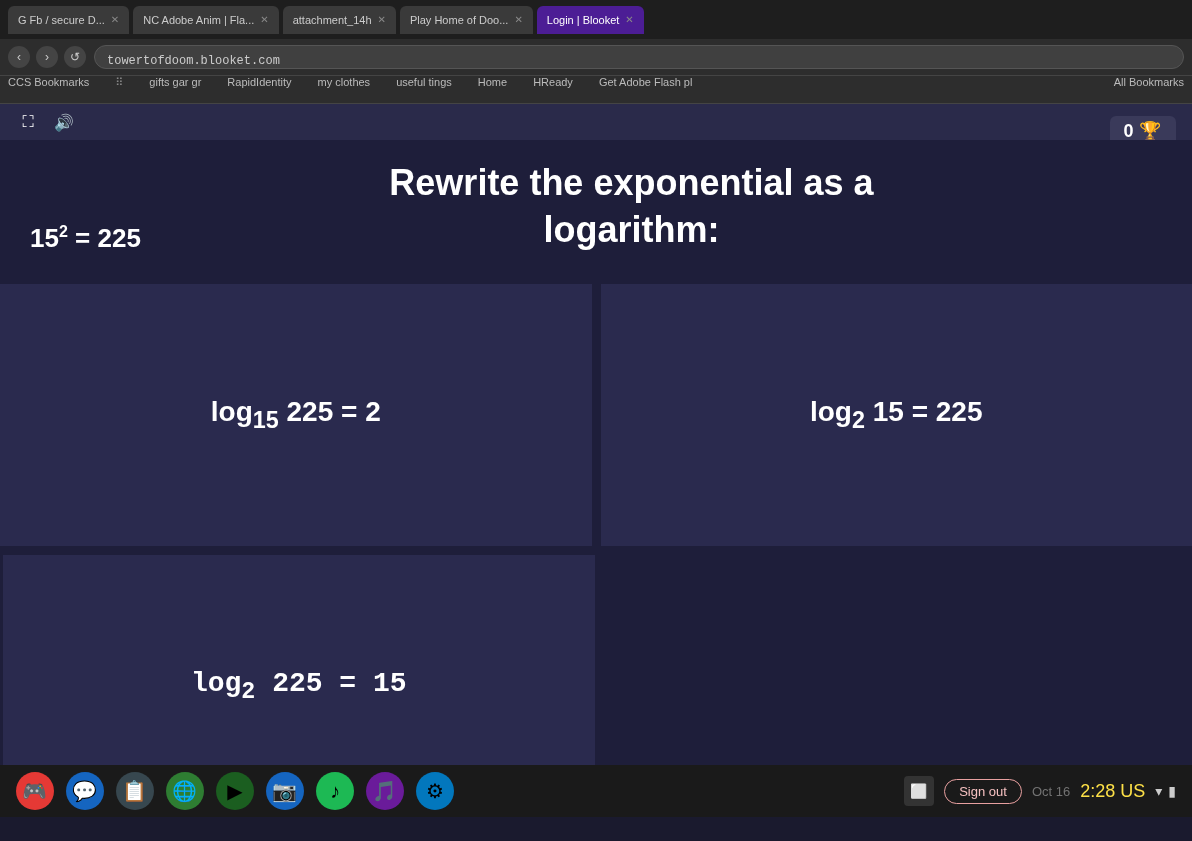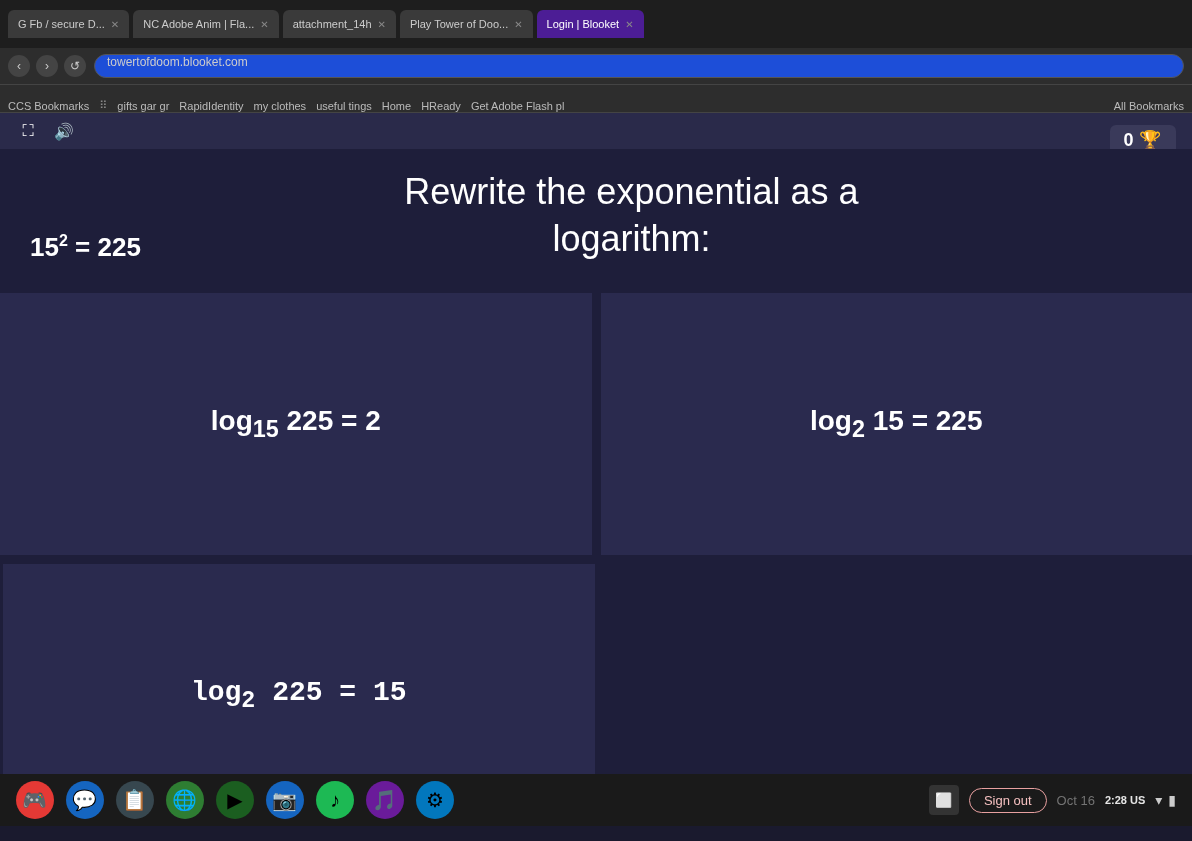--- a/index.html
+++ b/index.html
@@ -16,21 +16,21 @@
     
     .browser-chrome {
       width: 100%;
       background: #2d2d2d;
       border-bottom: 1px solid #444;
     }
 
     .tab-bar {
       display: flex;
       align-items: center;
-      height: 48px;
+      height: 39px;
       background: #1e1e1e;
       padding: 0 8px;
       gap: 4px;
       font-size: 11px;
       color: #ccc;
     }
 
     .tab {
       display: flex;
       align-items: center;
@@ -82,37 +82,38 @@
       font-size: 12px;
       display: flex;
       align-items: center;
       justify-content: center;
       cursor: pointer;
     }
 
     .address-bar {
       flex: 1;
       height: 24px;
-      background: #1d4ed8;
+      background: #404040;
       border-radius: 12px;
       display: flex;
-      align-items: flex-start;
+      align-items: flex-end;
       padding: 0 12px;
       font-size: 12px;
       color: #ccc;
       border: 1px solid #555;
+      font-family: Liberation Mono, monospace;
     }
 
     .bookmarks-bar {
       display: flex;
-      align-items: flex-end;
+      align-items: flex-start;
       height: 28px;
       background: #2d2d2d;
       padding: 0 8px;
-      gap: 10px;
+      gap: 26px;
       font-size: 11px;
       color: #ccc;
       border-top: 1px solid #444;
     }
 
     .bookmark-item {
       display: flex;
       align-items: center;
       gap: 4px;
       white-space: nowrap;
@@ -197,21 +198,21 @@
 
     .given-equation sup {
       font-size: 16px;
     }
 
     .question-text {
       flex: 1;
       text-align: center;
       color: #ffffff;
       font-size: 36px;
-      font-weight: normal;
+      font-weight: bold;
       line-height: 1.3;
       padding-right: 40px;
     }
 
     
     .answer-grid {
       display: grid;
       grid-template-columns: 1fr 1fr;
       grid-template-rows: 1fr 1fr;
       gap: 3px;
@@ -282,23 +283,23 @@
       cursor: pointer;
     }
 
     .taskbar-date {
       color: #737373;
       font-size: 13px;
       font-weight: 500;
     }
 
     .taskbar-time {
-      color: #e5e5e5;
-      font-size: 11px;
-      font-weight: 700;
+      color: #fde047;
+      font-size: 18px;
+      font-weight: 400;
     }
 
     .taskbar-icons-right {
       display: flex;
       align-items: center;
       gap: 6px;
       color: #ccc;
       font-size: 14px;
     }
 
@@ -326,21 +327,21 @@
     </div>
     <div class="tab">
       <span>NC Adobe Anim | Fla...</span>
       <span class="tab-close">✕</span>
     </div>
     <div class="tab">
       <span>attachment_14h</span>
       <span class="tab-close">✕</span>
     </div>
     <div class="tab">
-      <span>Play Tower of Doo...</span>
+      <span>Play Home of Doo...</span>
       <span class="tab-close">✕</span>
     </div>
     <div class="tab active">
       <span>Login | Blooket</span>
       <span class="tab-close">✕</span>
     </div>
   </div>
 
   <div class="nav-bar">
     <div class="nav-controls">

